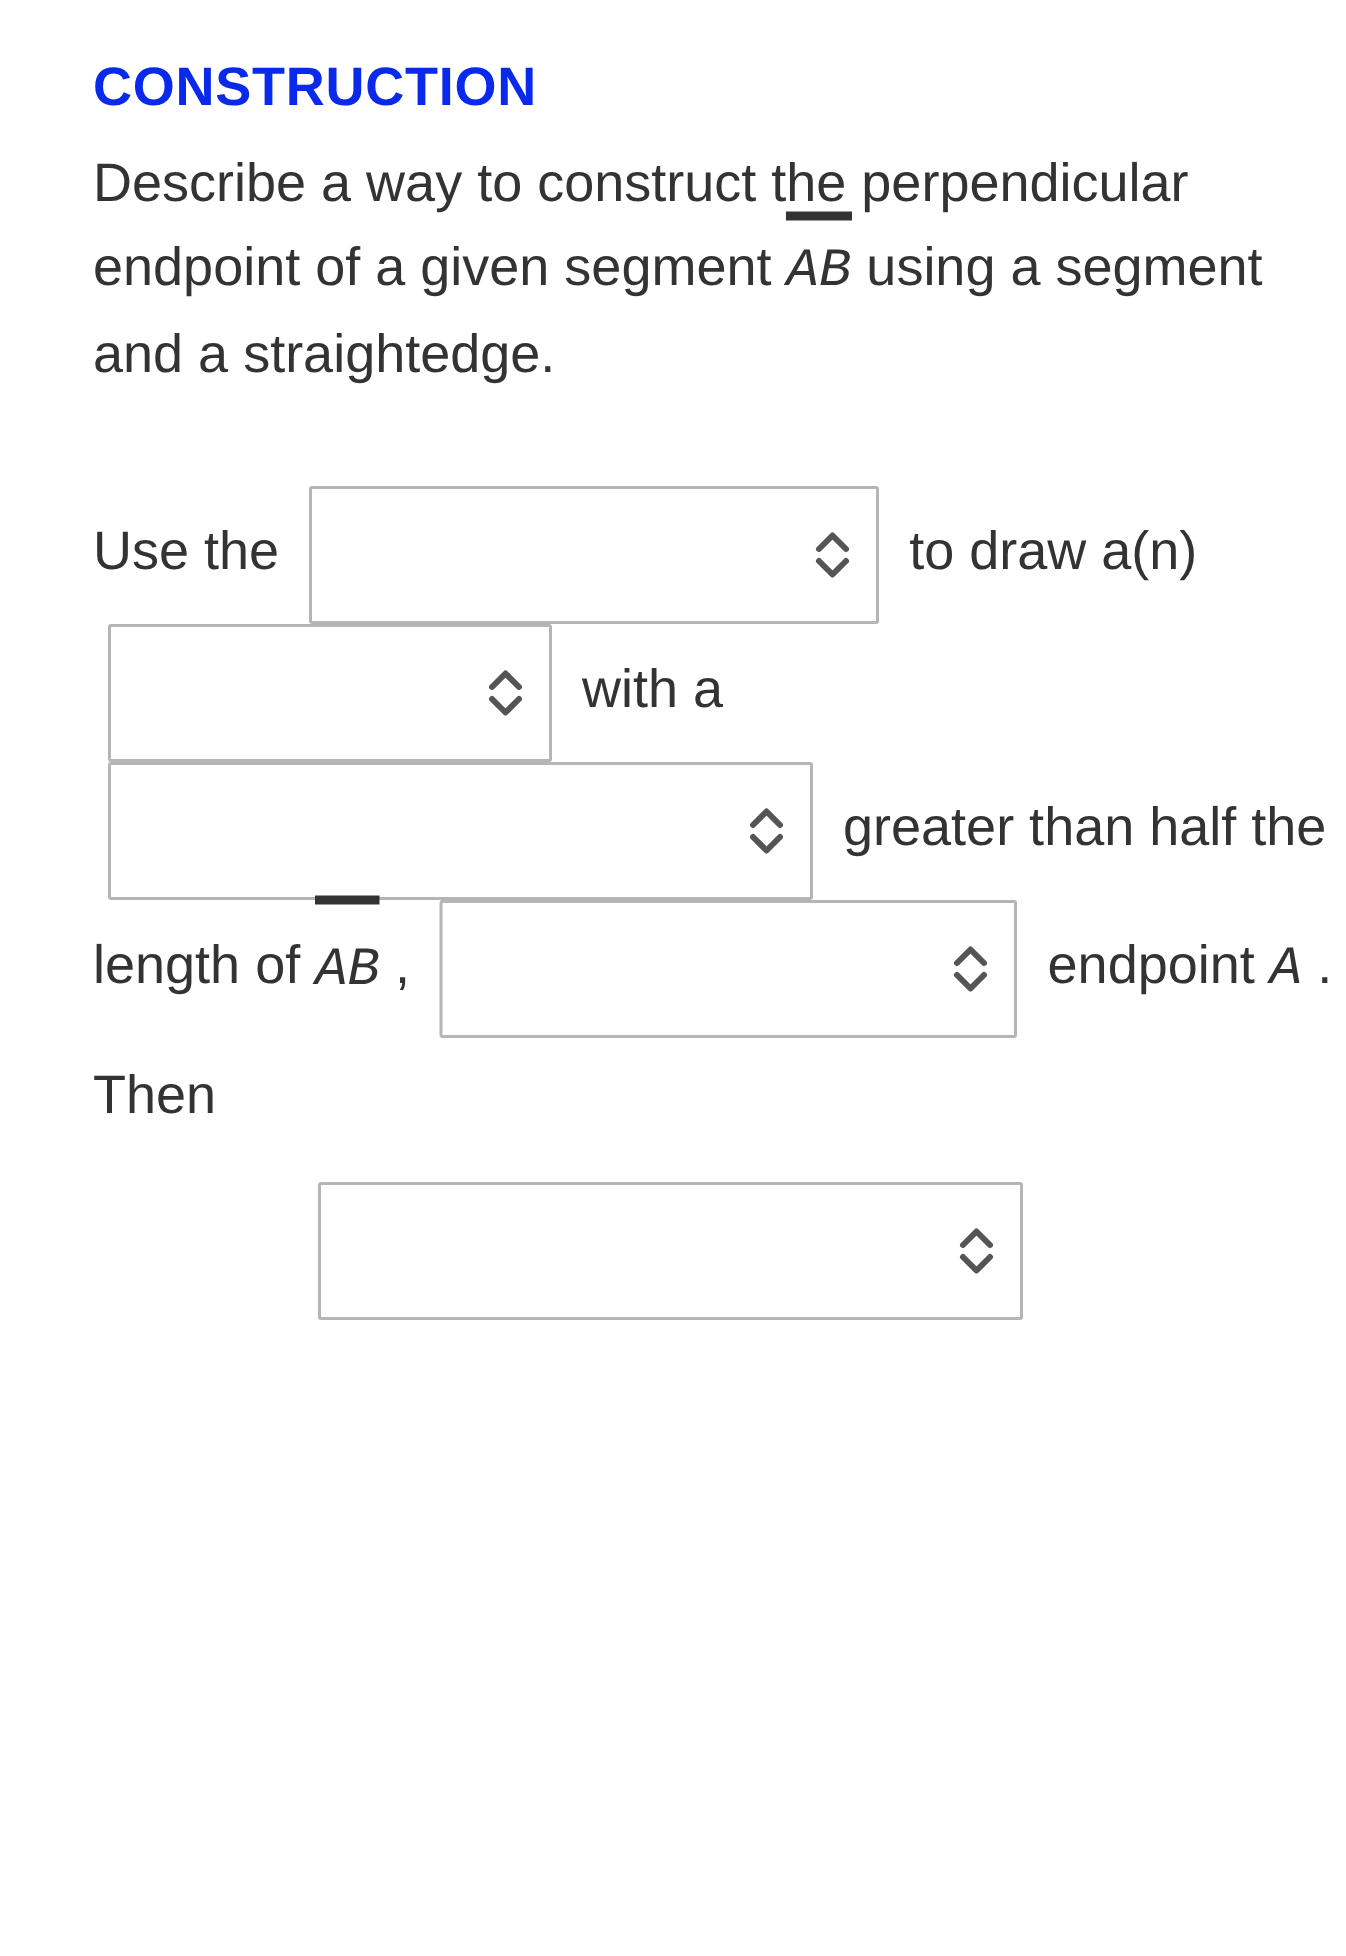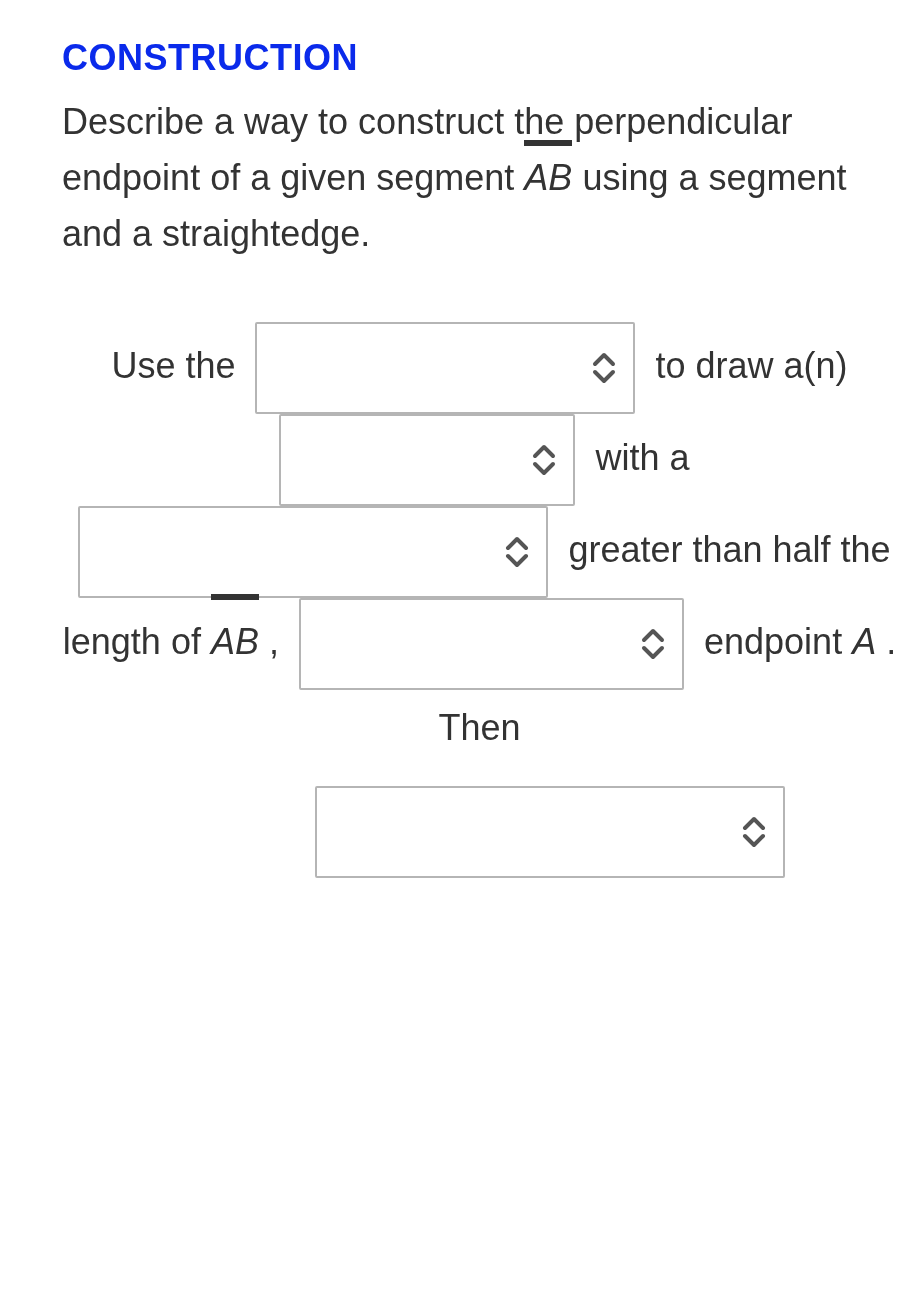--- a/index.html
+++ b/index.html
@@ -39,21 +39,20 @@
     right: 0;
     top: -0.28em;
     height: 0;
     border-top: 6px solid #333;
   }
   .answer {
     color: #333;
   }
   .flow {
     line-height: 2.1;
-    text-align: center;
   }
   .select-box {
     display: inline-flex;
     align-items: center;
     vertical-align: middle;
     border: 2px solid #b5b5b5;
     border-radius: 2px;
     background: #fff;
     height: 92px;
     box-sizing: border-box;
@@ -76,21 +75,21 @@
   .stepper svg {
     display: block;
   }
   .sb1 { width: 380px; }
   .sb2 { width: 296px; }
   .sb3 { width: 470px; }
   .sb4 { width: 385px; }
   .sb5 { width: 470px; }
 
   .mathit {
-    font-family: Liberation Sans, sans-serif;
+    font-family: Liberation Mono, monospace;
     font-style: italic;
   }
 </style>
 </head>
 <body>
 
 <div class="page">
 
   <div class="heading">CONSTRUCTION</div>
 

